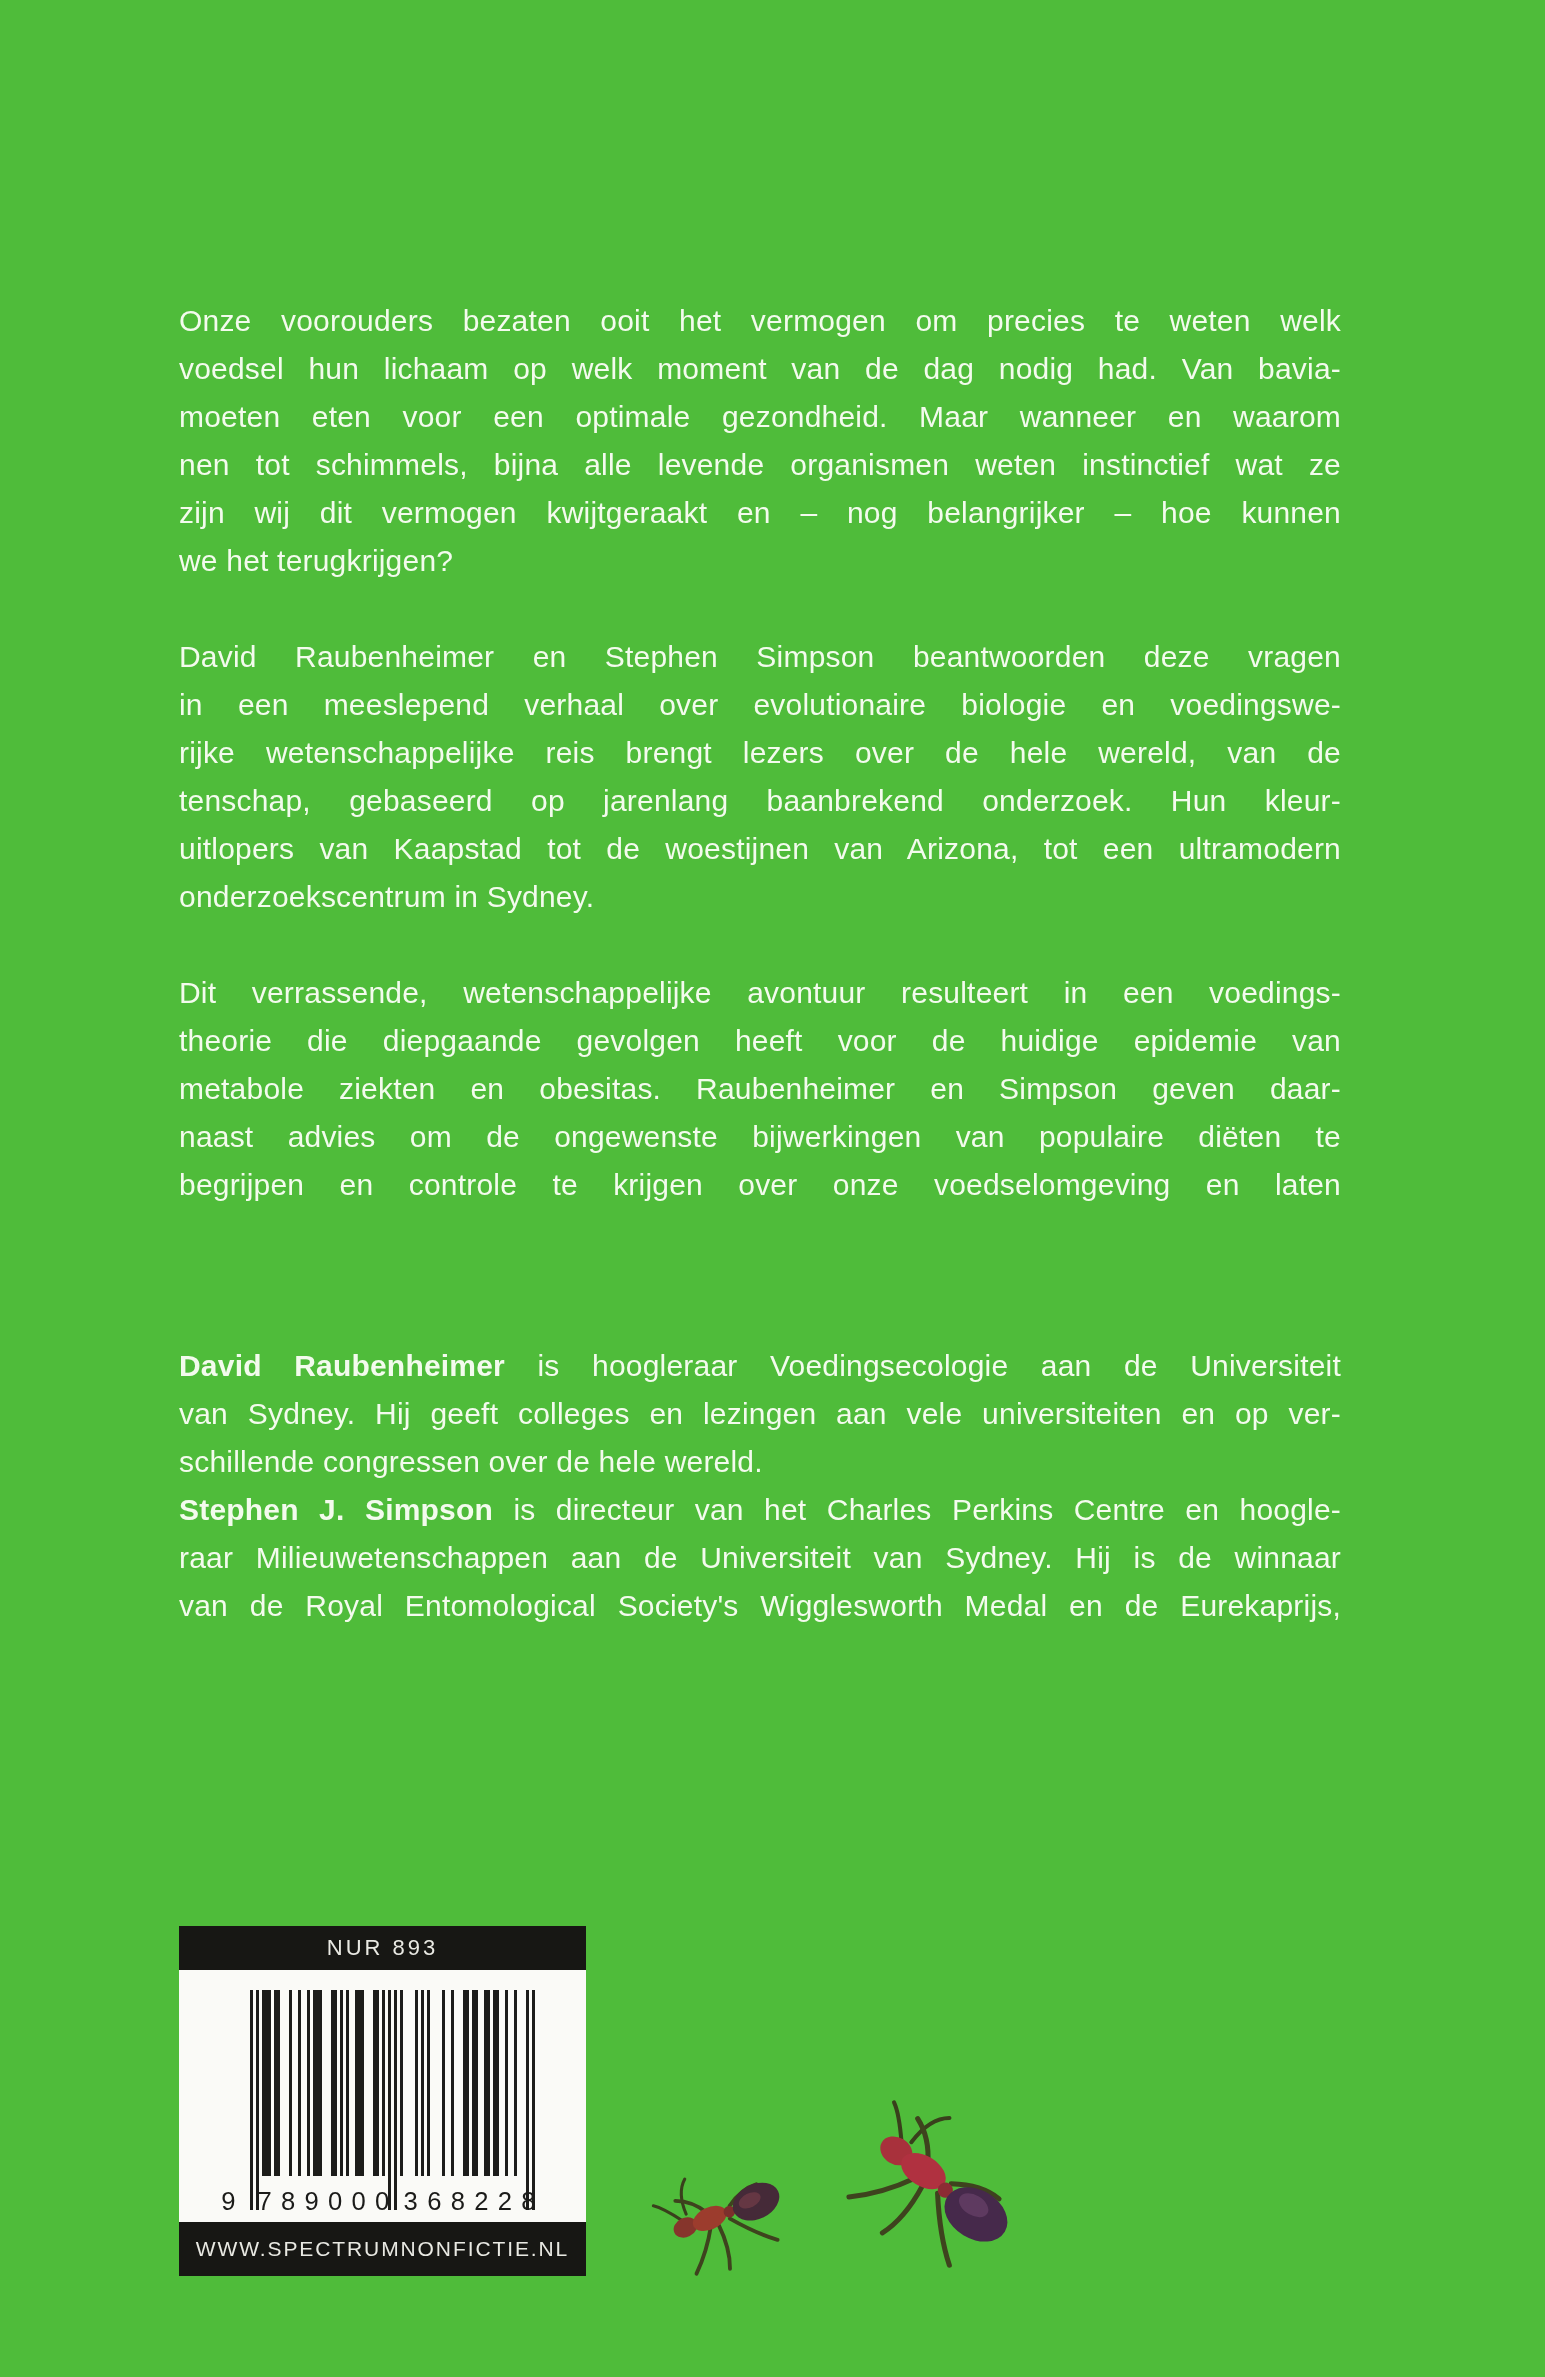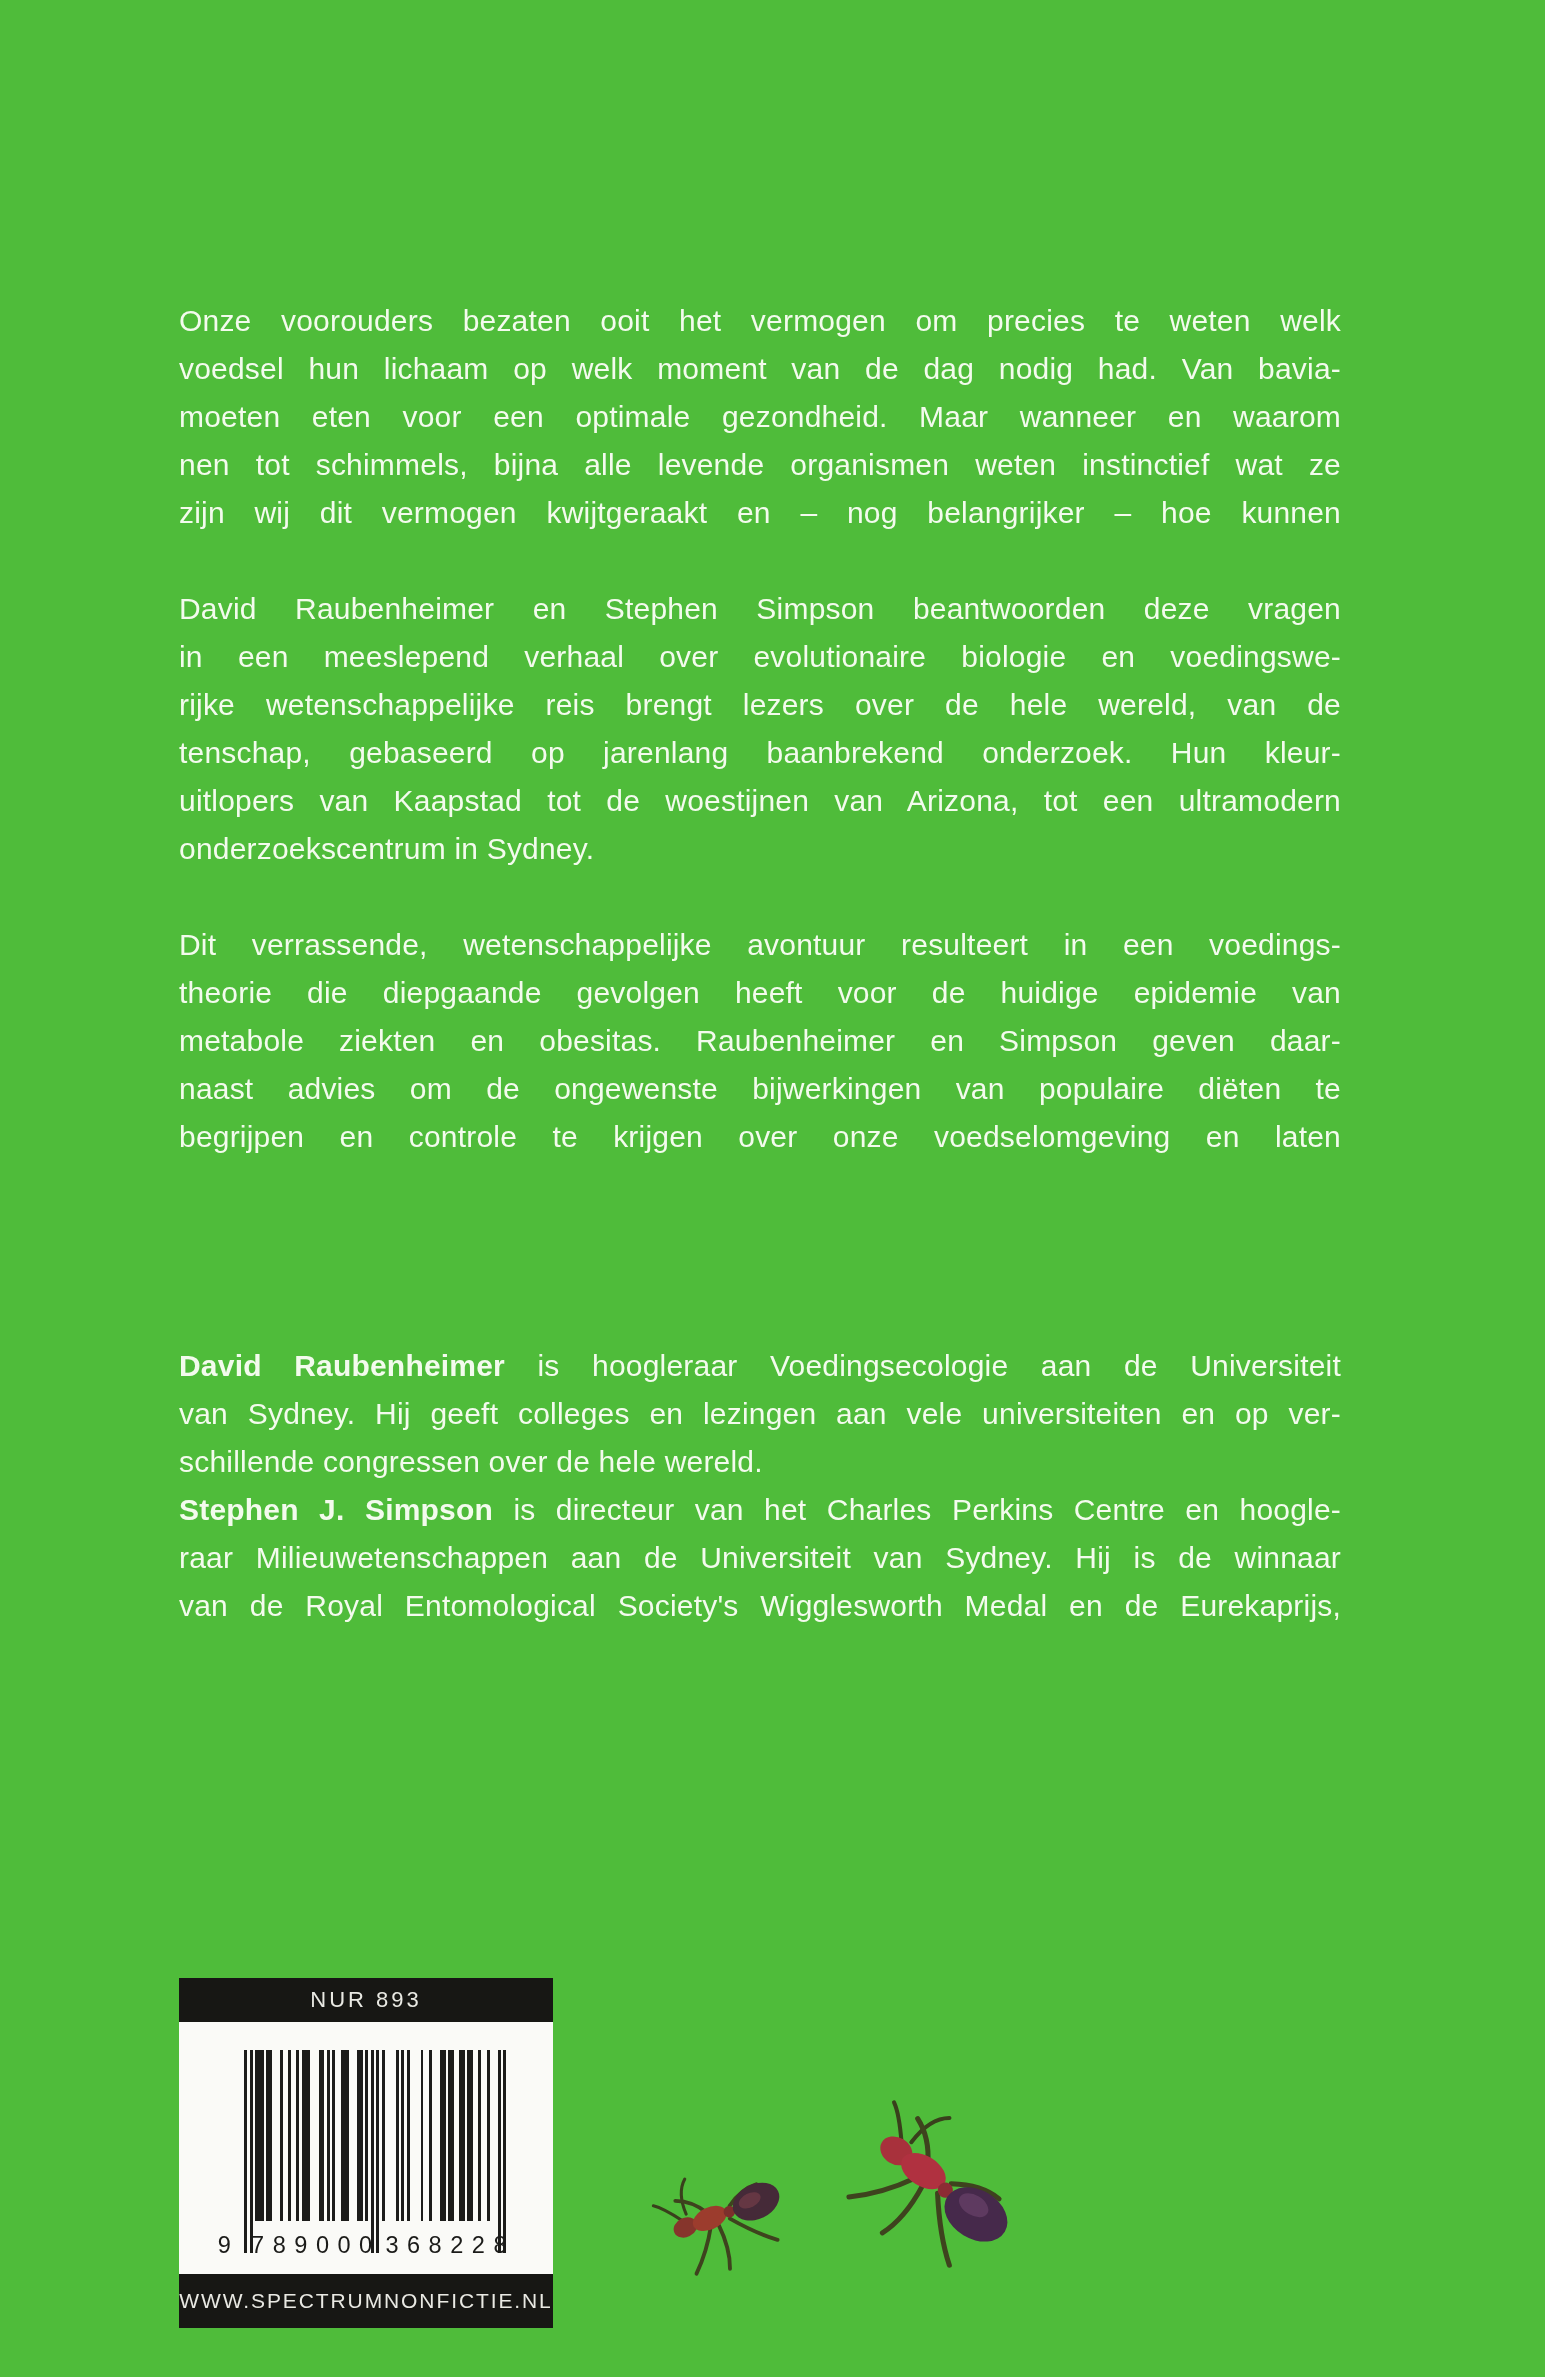--- a/index.html
+++ b/index.html
@@ -23,21 +23,21 @@
     color:rgba(250,253,245,.96);
     text-align:justify;text-align-last:justify;
     letter-spacing:0.2px;
     white-space:normal;
   }
   .line.rag{text-align-last:left;}
   .line b{font-weight:bold;}
 
   
   .barcode-block{
-    position:absolute;left:179px;top:1978px;width:374px;
+    position:absolute;left:179px;top:1926px;width:407px;
   }
   .band{
     background:#171714;color:#e9e9e3;
     display:flex;align-items:center;justify-content:center;
     font-size:22px;letter-spacing:3px;
   }
   .band.nur{height:44px;}
   .band.url{height:54px;font-size:21px;letter-spacing:1.9px;}
   .bc-white{
     position:relative;background:#fafaf7;height:252px;width:100%;
@@ -57,20 +57,21 @@
 
 <div class="cover">
 
   <section class="blurb">
     <p class="para">
       <span class="line">Onze voorouders bezaten ooit het vermogen om precies te weten welk</span>
       <span class="line">voedsel hun lichaam op welk moment van de dag nodig had. Van bavia-</span>
       <span class="line">moeten eten voor een optimale gezondheid. Maar wanneer en waarom</span>
       <span class="line">nen tot schimmels, bijna alle levende organismen weten instinctief wat ze</span>
       <span class="line">zijn wij dit vermogen kwijtgeraakt en – nog belangrijker – hoe kunnen</span>
+      <span class="line rag">we het terugkrijgen?</span>
     </p>
     <p class="para">
       <span class="line">David Raubenheimer en Stephen Simpson beantwoorden deze vragen</span>
       <span class="line">in een meeslepend verhaal over evolutionaire biologie en voedingswe-</span>
       <span class="line">rijke wetenschappelijke reis brengt lezers over de hele wereld, van de</span>
       <span class="line">tenschap, gebaseerd op jarenlang baanbrekend onderzoek. Hun kleur-</span>
       <span class="line">uitlopers van Kaapstad tot de woestijnen van Arizona, tot een ultramodern</span>
       <span class="line rag">onderzoekscentrum in Sydney.</span>
     </p>
     <p class="para">

